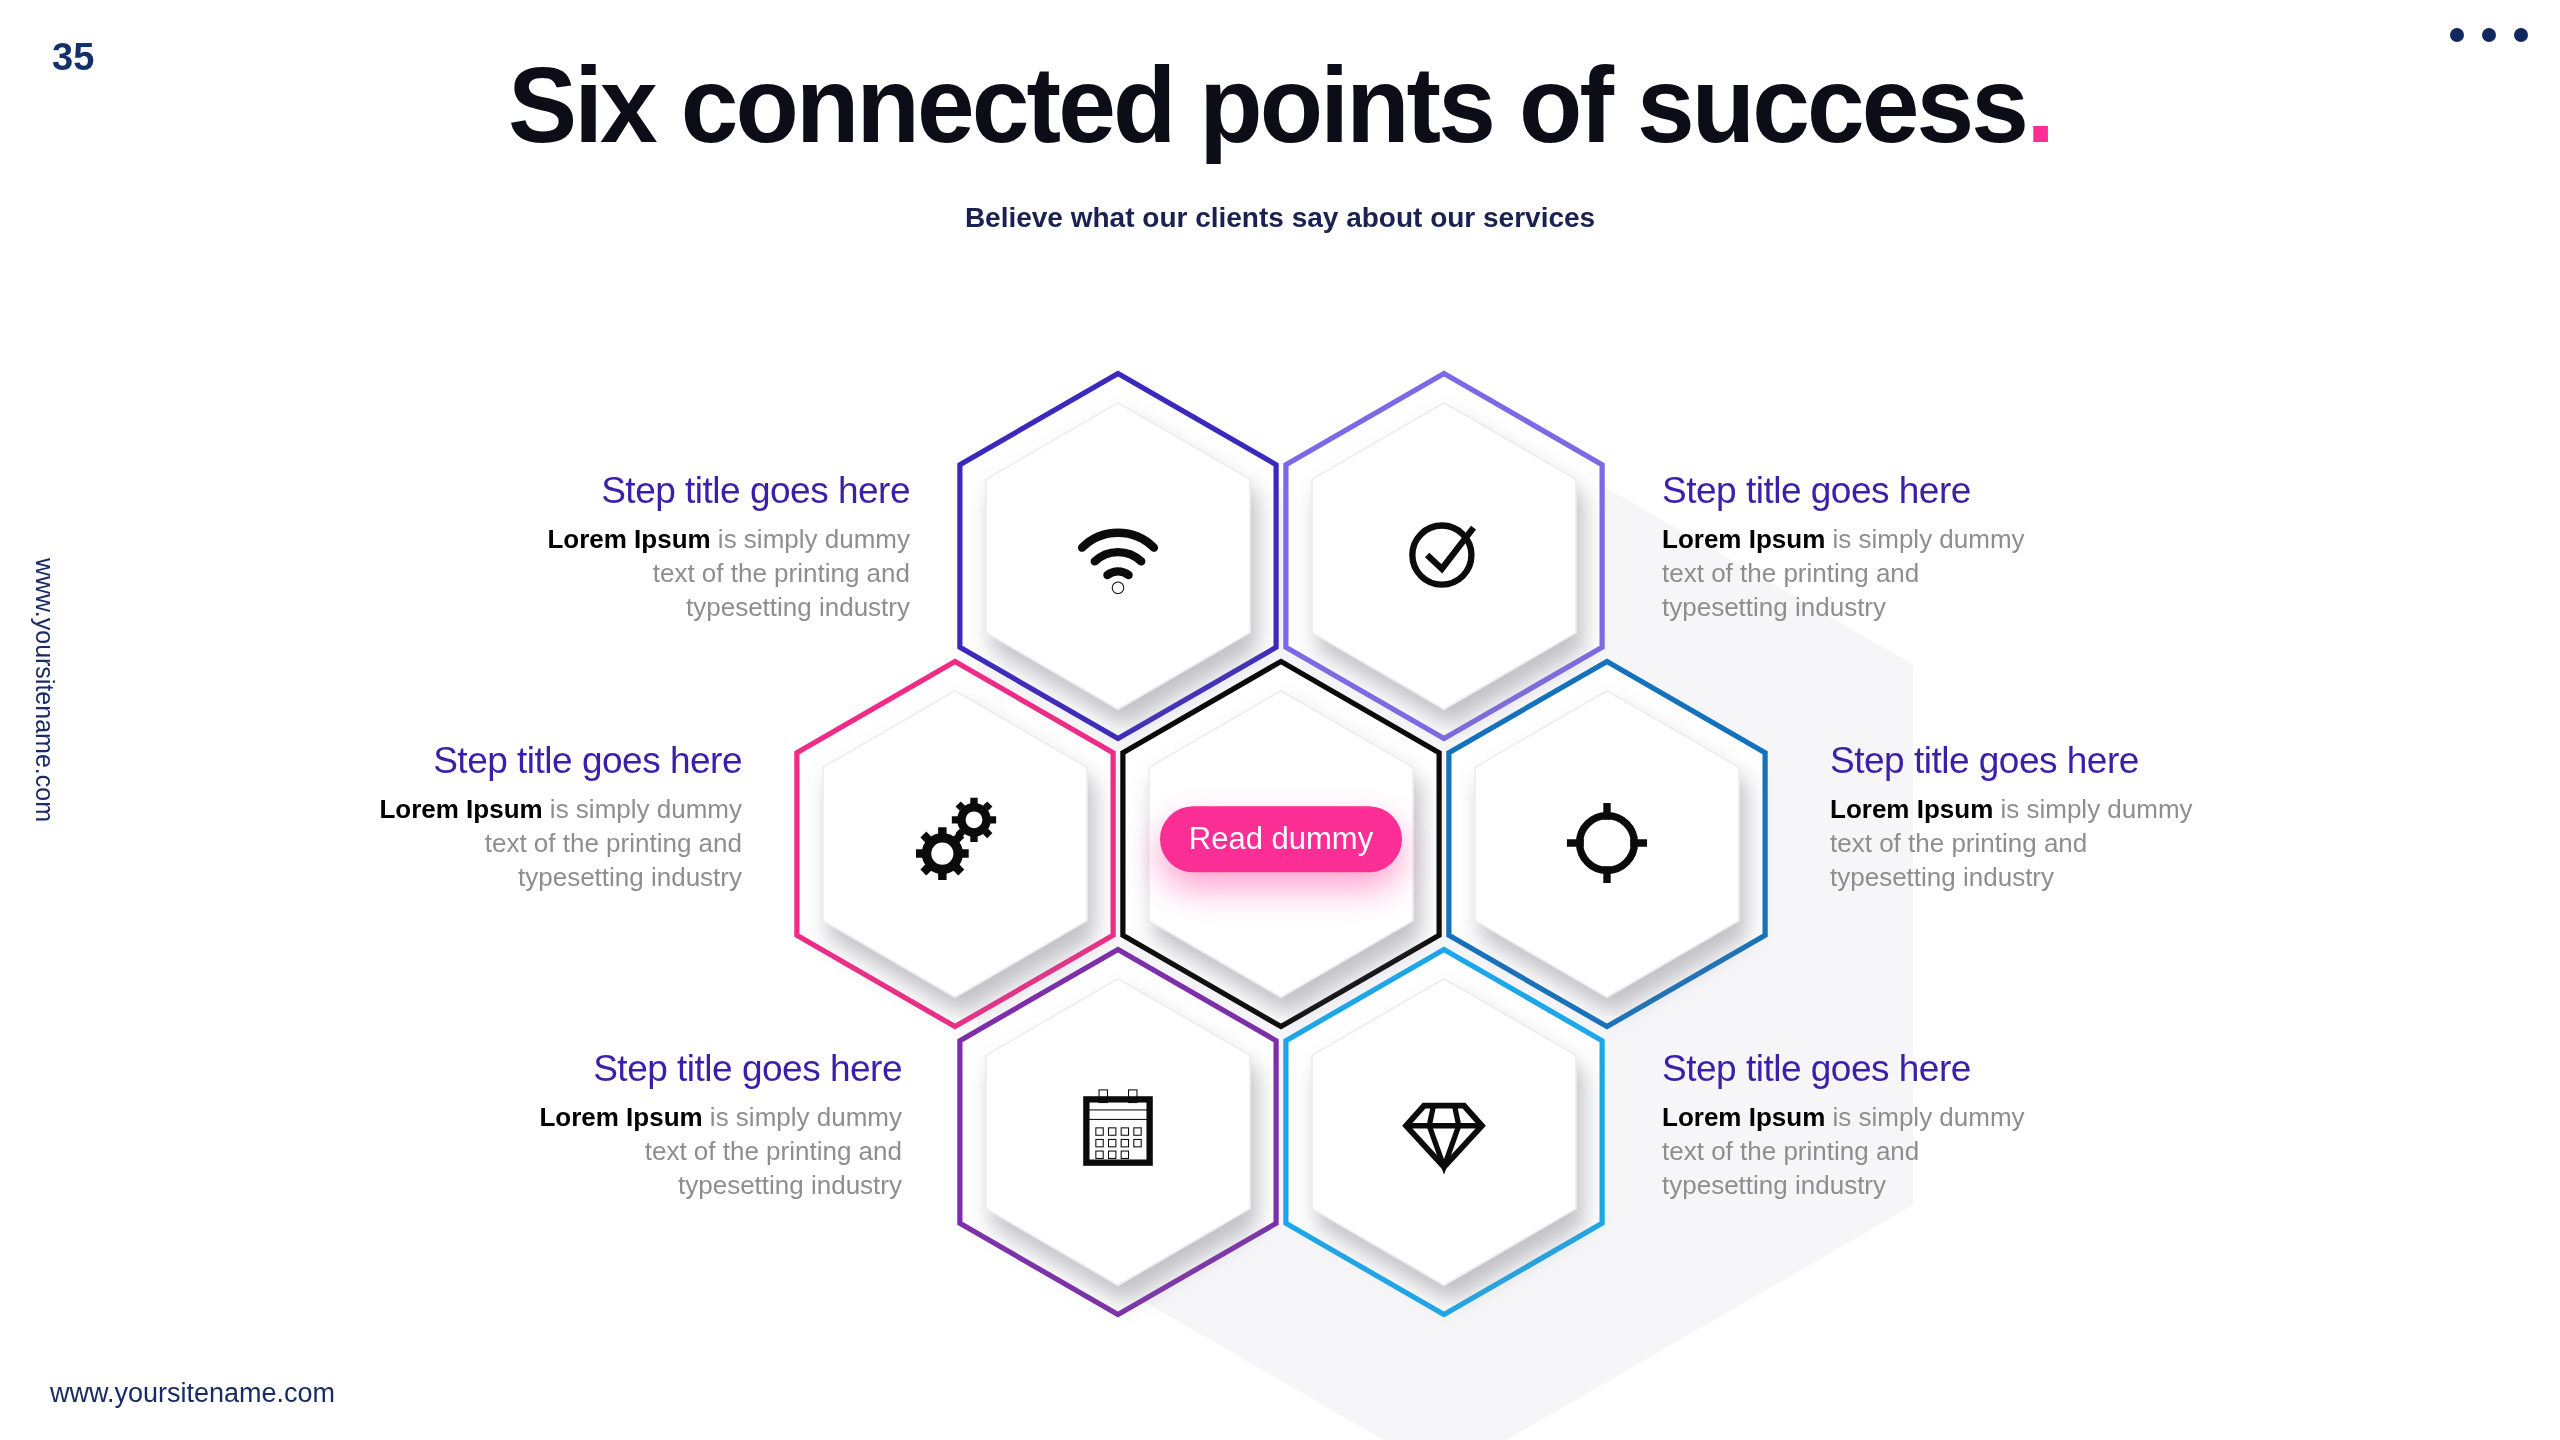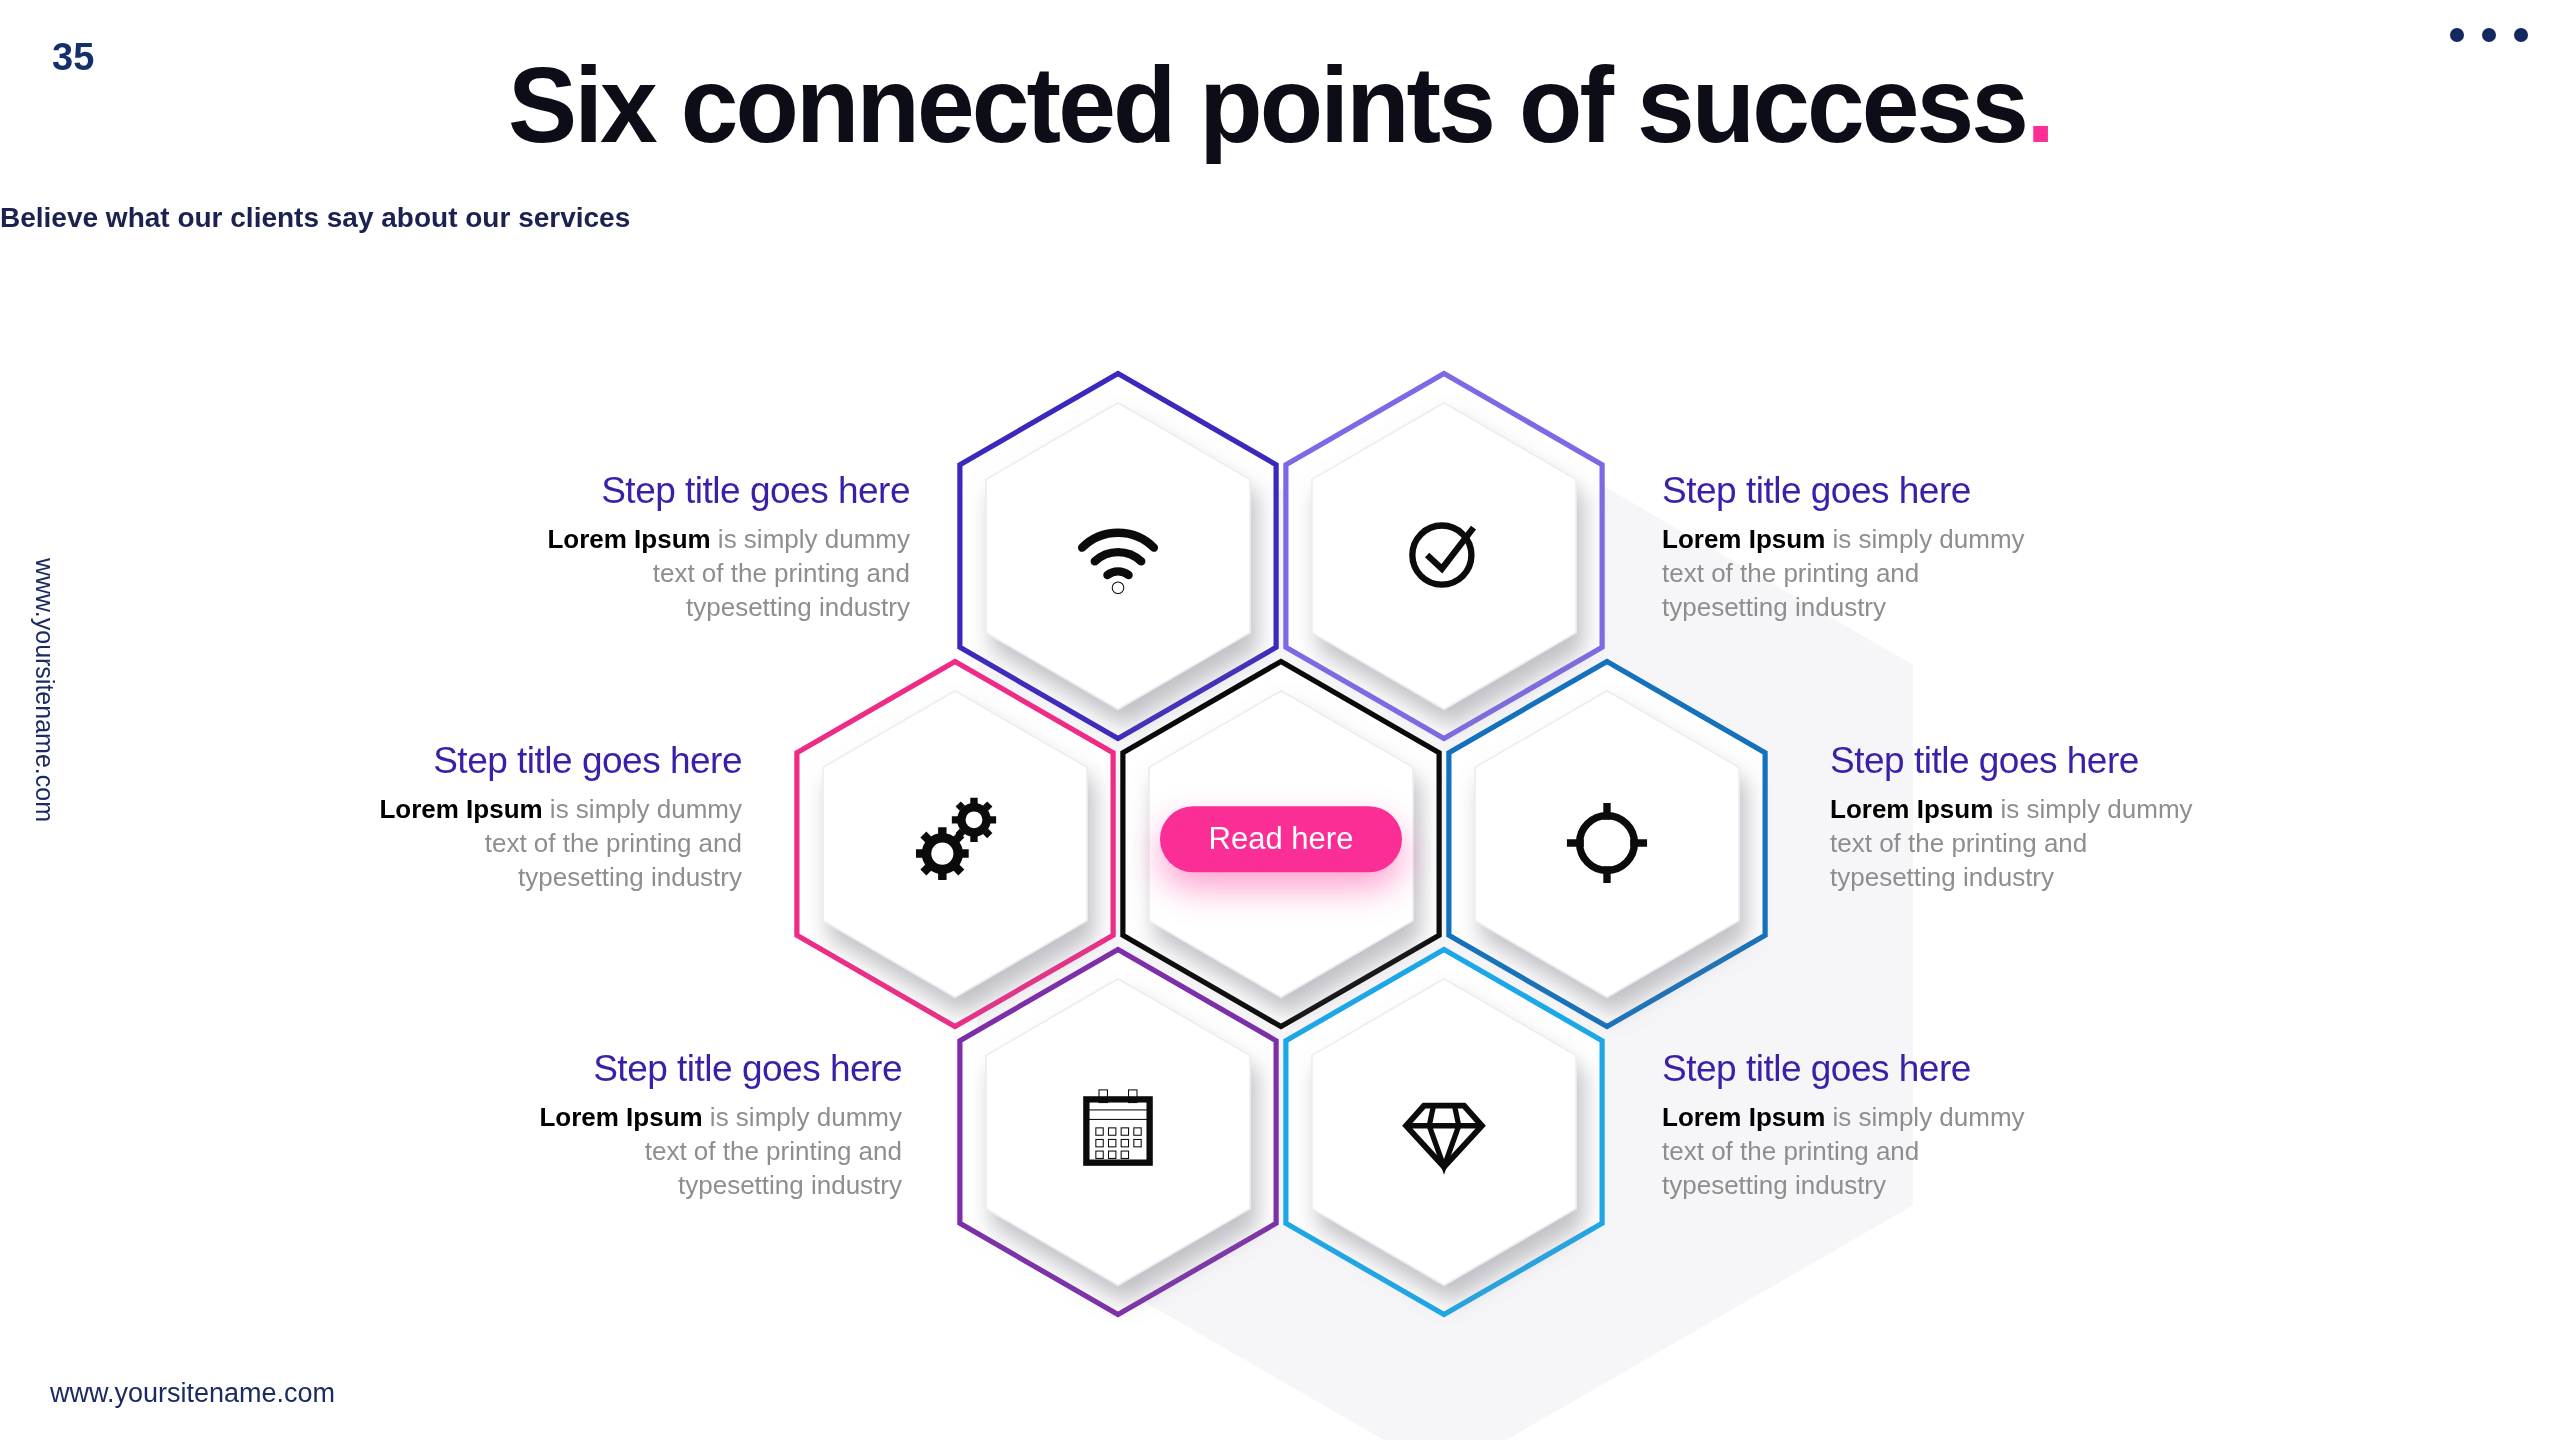--- a/index.html
+++ b/index.html
@@ -8,21 +8,21 @@
   .slide { position:relative; width:2560px; height:1440px; background:#ffffff; overflow:hidden; }
 
   
   .page-number { position:absolute; left:52px; top:36px; font-size:38px; font-weight:bold; color:#14306b; }
   .menu-dots { position:absolute; right:32px; top:28px; display:flex; gap:18px; }
   .menu-dots .dot { width:14px; height:14px; border-radius:50%; background:#12295f; }
   .main-title { position:absolute; left:0; top:42px; width:2560px; text-align:center;
                 font-size:108px; font-weight:bold; letter-spacing:-3px; color:#0d0d17;
                 transform:scaleX(.96); white-space:nowrap; }
   .main-title .accent { color:#fb2e95; }
-  .subtitle { position:absolute; left:0; top:202px; width:2560px; 
+  .subtitle { position:absolute; left:0; top:202px; width:2560px; text-align:center;
               font-size:28px; font-weight:bold; color:#1b2150; }
 
   
   .vertical-url { position:absolute; left:44px; top:690px; transform:translate(-50%,-50%) rotate(90deg);
                   white-space:nowrap; font-size:25px; color:#1a2b63; }
   .footer-url { position:absolute; left:50px; top:1378px; font-size:27px; color:#1a2b63; }
 
   
   .bg-hex { position:absolute; left:1445px; top:935px; width:965px; height:1114px;
             transform:translate(-50%,-50%); z-index:0; }
@@ -153,21 +153,21 @@
         </g>
       </g>
     </svg>
   </div>
 
   <div class="hex hex-center">
     <svg class="hexsvg" viewBox="0 0 200 230">
       <polygon class="hex-outer" points="100,3 197,59 197,171 100,227 3,171 3,59" stroke="#0a0a0a"></polygon>
       <polygon class="hex-inner" points="100,21 181,68 181,162 100,209 19,162 19,68"></polygon>
     </svg>
-    <button class="read-more-button">Read here</button>
+    <button class="read-more-button">Read dummy</button>
   </div>
 
   <div class="hex hex-target">
     <svg class="hexsvg" viewBox="0 0 200 230">
       <polygon class="hex-outer" points="100,3 197,59 197,171 100,227 3,171 3,59" stroke="#1471bb"></polygon>
       <polygon class="hex-inner" points="100,21 181,68 181,162 100,209 19,162 19,68"></polygon>
     </svg>
     <svg class="hex-icon" viewBox="0 0 100 110">
       <circle cx="50" cy="58" r="26" stroke-width="7"></circle>
       <line x1="50" y1="20" x2="50" y2="36" stroke-width="7"></line>

